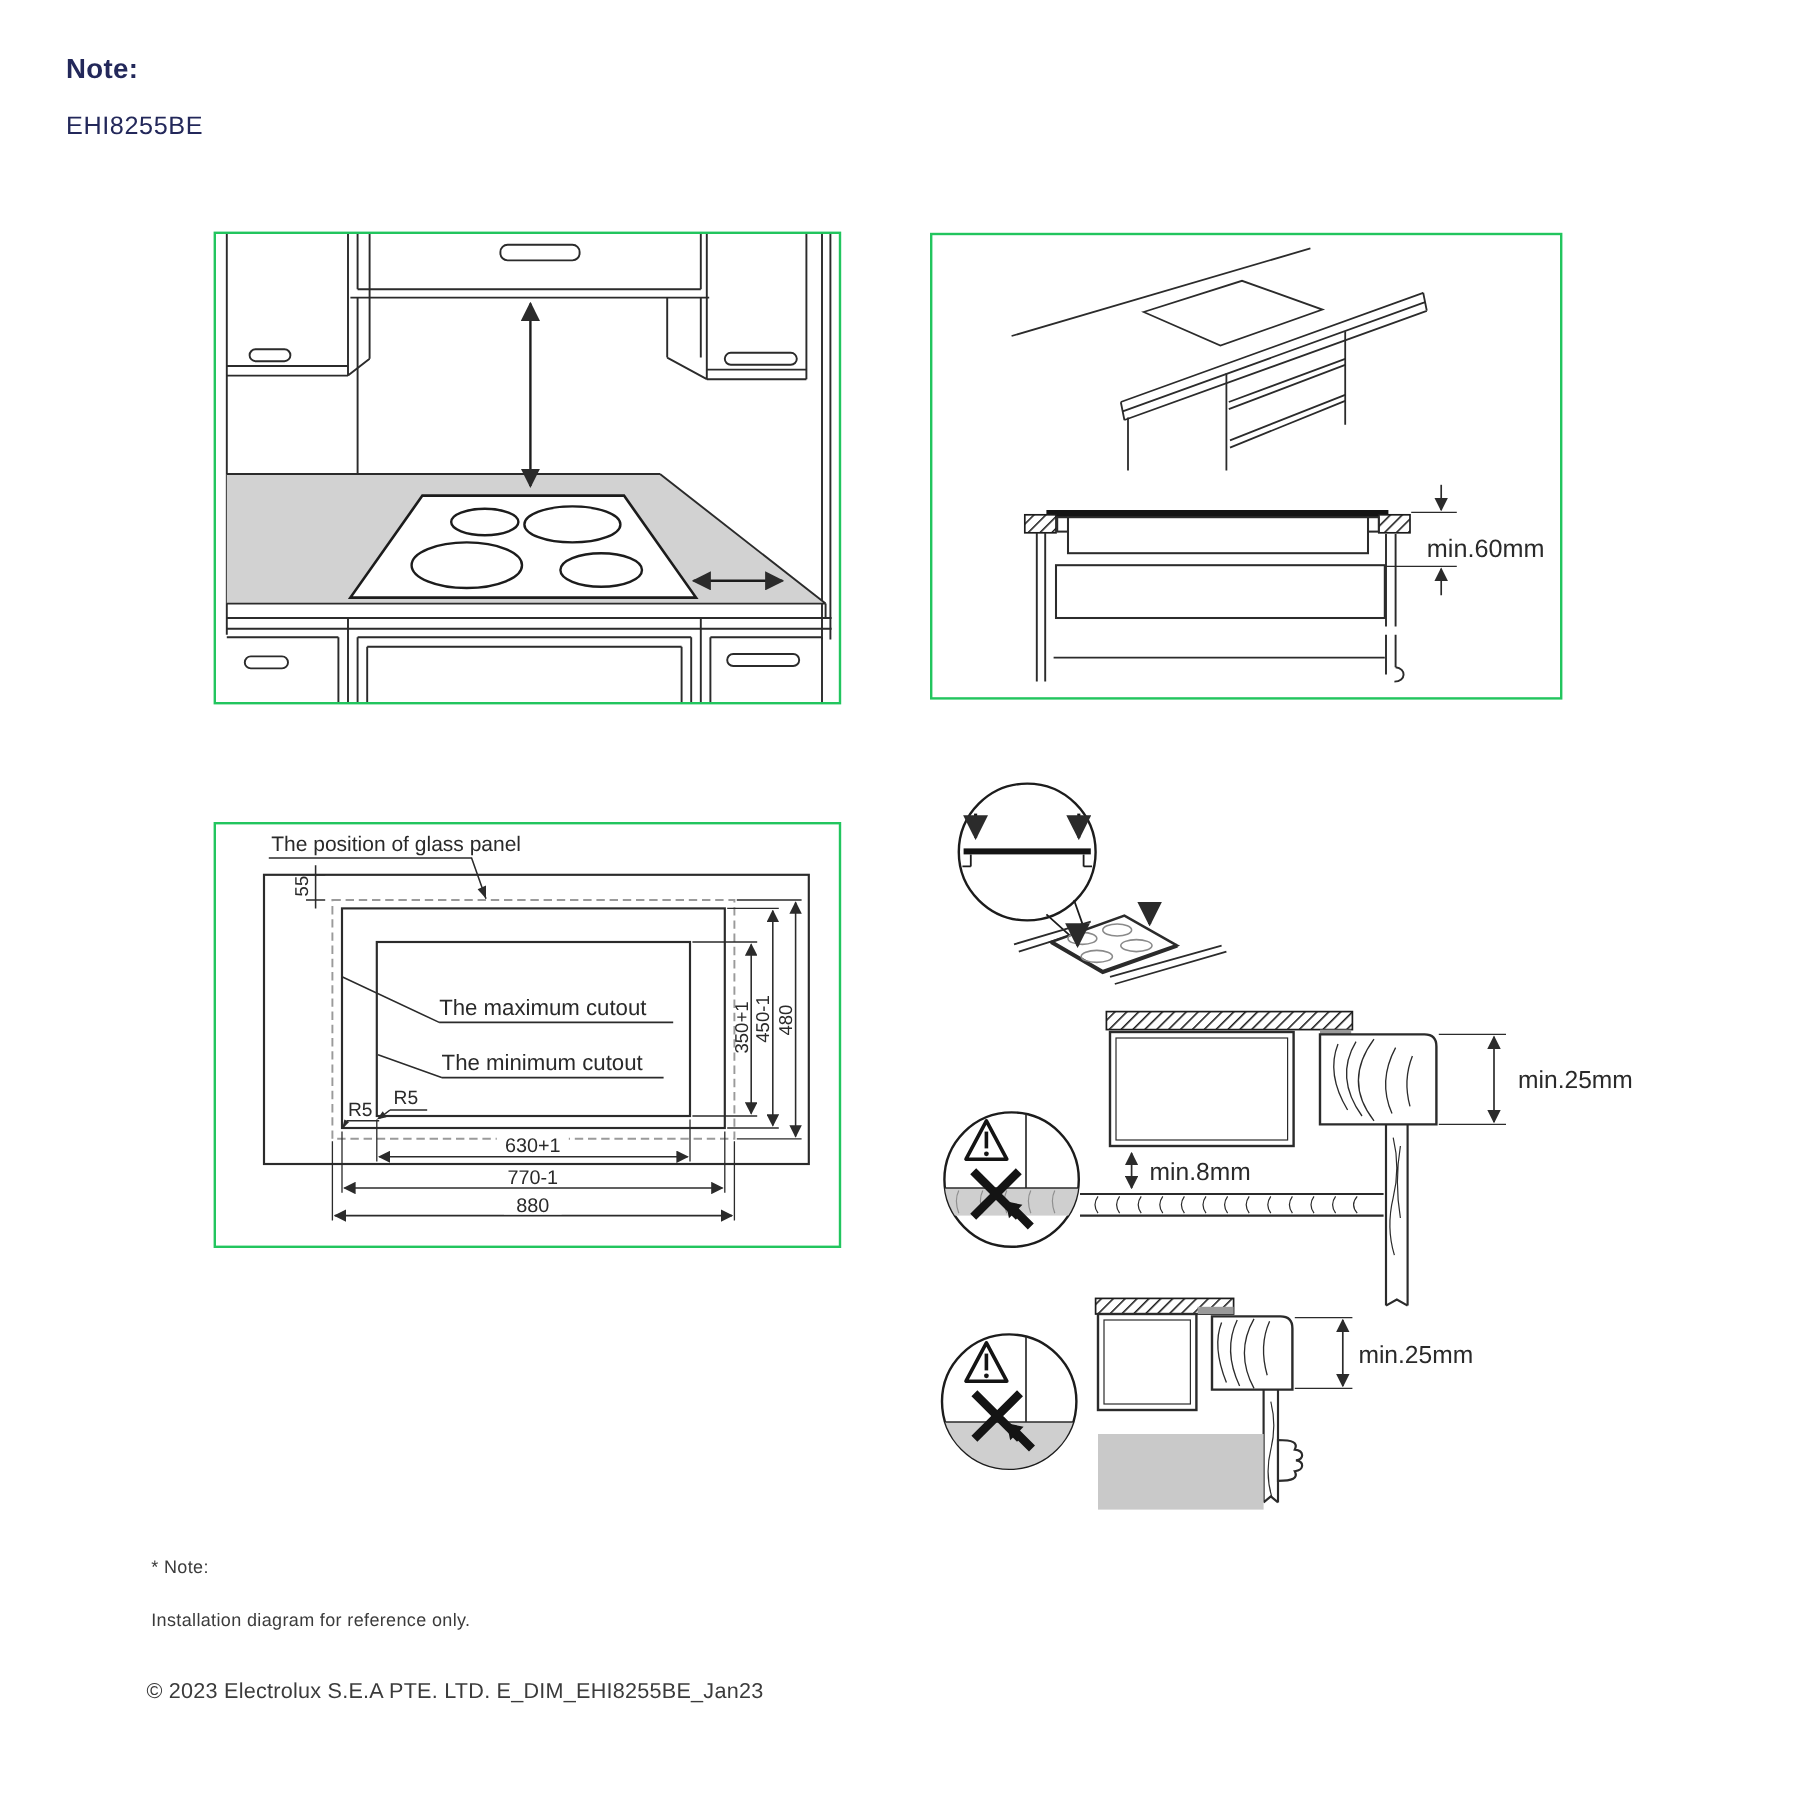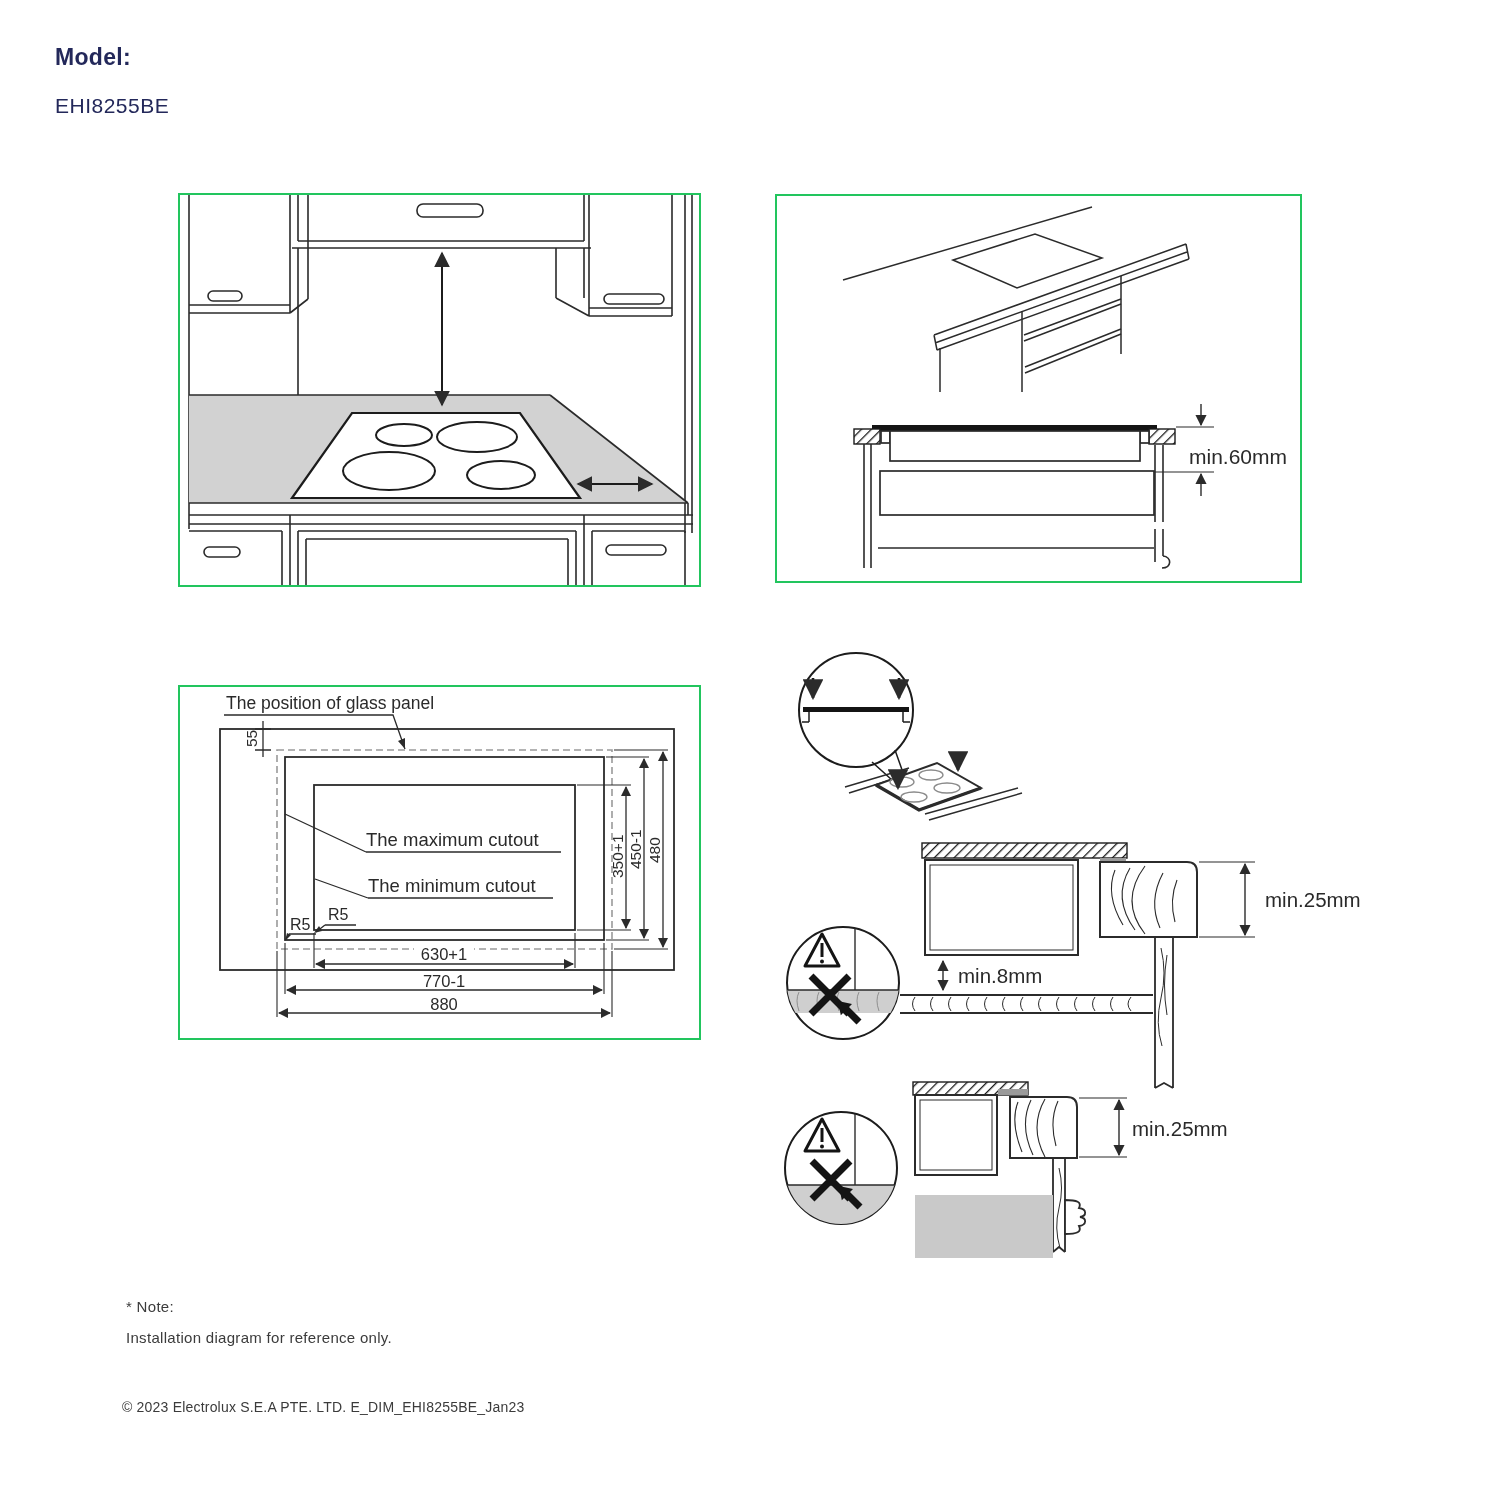--- a/index.html
+++ b/index.html
@@ -10,28 +10,28 @@
   #model-block{left:55px;top:44px;}
   #model-label{font-weight:bold;font-size:23px;color:#23285a;letter-spacing:.3px;}
   #model-number{font-size:21px;color:#23285a;margin-top:23px;letter-spacing:.5px;}
   #panel-clearance{left:178px;top:193px;width:523px;height:394px;}
   #panel-worktop{left:775px;top:194px;width:527px;height:389px;}
   #panel-cutout{left:178px;top:685px;width:523px;height:355px;text-align:center;}
   #install-details{left:775px;top:640px;width:660px;height:680px;}
   svg{display:block;}
   svg text{font-family:"Liberation Sans", sans-serif;fill:#2a2a2a;}
   .notes{left:126px;top:1293px;font-size:15px;color:#3b3b3b;line-height:28px;white-space:nowrap;letter-spacing:.3px;}
-  .notes .n1{margin-top:3px;}
-  #copyright{left:122px;top:1399px;font-size:14px;color:#3b3b3b;white-space:nowrap;letter-spacing:.2px;}
+  .notes .n1{margin-top:16px;}
+  #copyright{left:122px;top:1399px;font-size:18px;color:#3b3b3b;white-space:nowrap;letter-spacing:.2px;}
 </style>
 </head>
 <body>
 
 <div class="abs" id="model-block">
-  <div id="model-label">Model:</div>
+  <div id="model-label">Note:</div>
   <div id="model-number">EHI8255BE</div>
 </div>
 
 <div class="panel" id="panel-clearance">
 <svg width="519" height="390" viewBox="0 0 519 390">
   <defs>
     <marker id="arrA" viewBox="0 0 10 10" refX="9" refY="5" markerWidth="8" markerHeight="8" orient="auto-start-reverse">
       <path d="M0,0 L10,5 L0,10 z" fill="#2b2b2b"></path>
     </marker>
   </defs>

